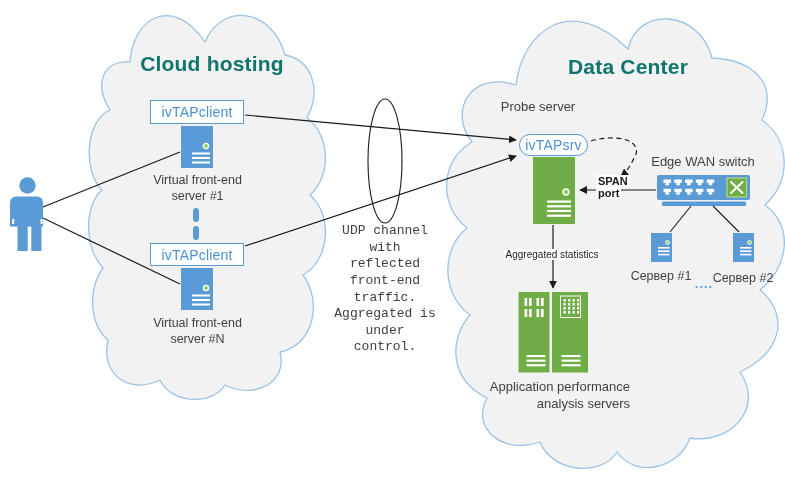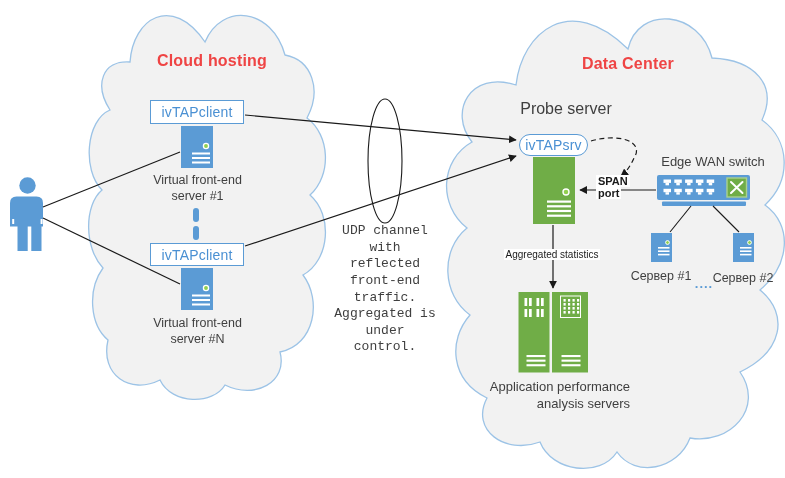--- a/index.html
+++ b/index.html
@@ -3,21 +3,21 @@
 <meta charset="utf-8">
 <style>
   html,body{margin:0;padding:0;background:#ffffff;}
   #stage{
     position:relative;width:785px;height:478px;background:#ffffff;overflow:hidden;
     font-family:"Liberation Sans",sans-serif;
   }
   .abs{position:absolute;}
   svg{display:block;}
   .lbl{color:#3f3f3f;font-size:12.5px;line-height:1.28;text-align:center;}
-  .cloud-title{color:#ef4444;font-weight:bold;font-size:16px;text-align:center;letter-spacing:.2px;}
+  .cloud-title{color:#0f766e;font-weight:bold;font-size:21px;text-align:center;letter-spacing:.2px;}
   .tapbox{
     background:#ffffff;border:1.6px solid #5b9bd5;color:#4a90d3;
     display:flex;align-items:center;justify-content:center;
     font-size:14px;letter-spacing:.2px;
   }
   .whbg span{background:#ffffff;padding:0 2px;}
   .span-port{font-size:11px;font-weight:bold;color:#1a1a1a;line-height:1.1;text-align:left;}
   .agg{font-size:10px;color:#1a1a1a;text-align:center;}
   .dots-blue{color:#5b9bd5;font-weight:bold;font-size:13px;letter-spacing:1px;text-align:center;}
 </style>
@@ -229,30 +229,30 @@
   </div>
 
   <div class="abs lbl" style="left:325px;top:223px;width:120px;font-size:13px;font-family:Liberation Mono, monospace;">
     <span>UDP channel with</span><br>
     <span>reflected front-end</span><br>
     <span>traffic.</span><br>
     <span>Aggregated is under</span><br>
     <span>control.</span>
   </div>
 
-  <div class="abs lbl" style="left:516px;top:99px;width:100px;font-size:16px;text-align:center;">Probe server</div>
+  <div class="abs lbl" style="left:488px;top:99px;width:100px;font-size:13px;text-align:center;">Probe server</div>
 
   <div class="abs tapbox" style="left:519px;top:134px;width:67px;height:20px;border-radius:11px;">ivTAPsrv</div>
 
   <div class="abs span-port whbg" style="left:596px;top:175px;width:40px;">
     <span>SPAN</span><br>
     <span>port</span>
   </div>
 
-  <div class="abs lbl" style="left:647px;top:154px;width:112px;font-size:13px;margin-left:10px;">Edge WAN switch</div>
+  <div class="abs lbl" style="left:647px;top:154px;width:112px;font-size:13px;">Edge WAN switch</div>
 
   <div class="abs lbl" style="left:626px;top:268px;width:70px;">Сервер #1</div>
 
   <div class="abs lbl" style="left:708px;top:270px;width:70px;">Сервер #2</div>
 
   <div class="abs dots-blue" style="left:690px;top:276px;width:28px;">....</div>
 
   <div class="abs agg whbg" style="left:502px;top:249px;width:100px;">
     <span>Aggregated statistics</span>
   </div>

